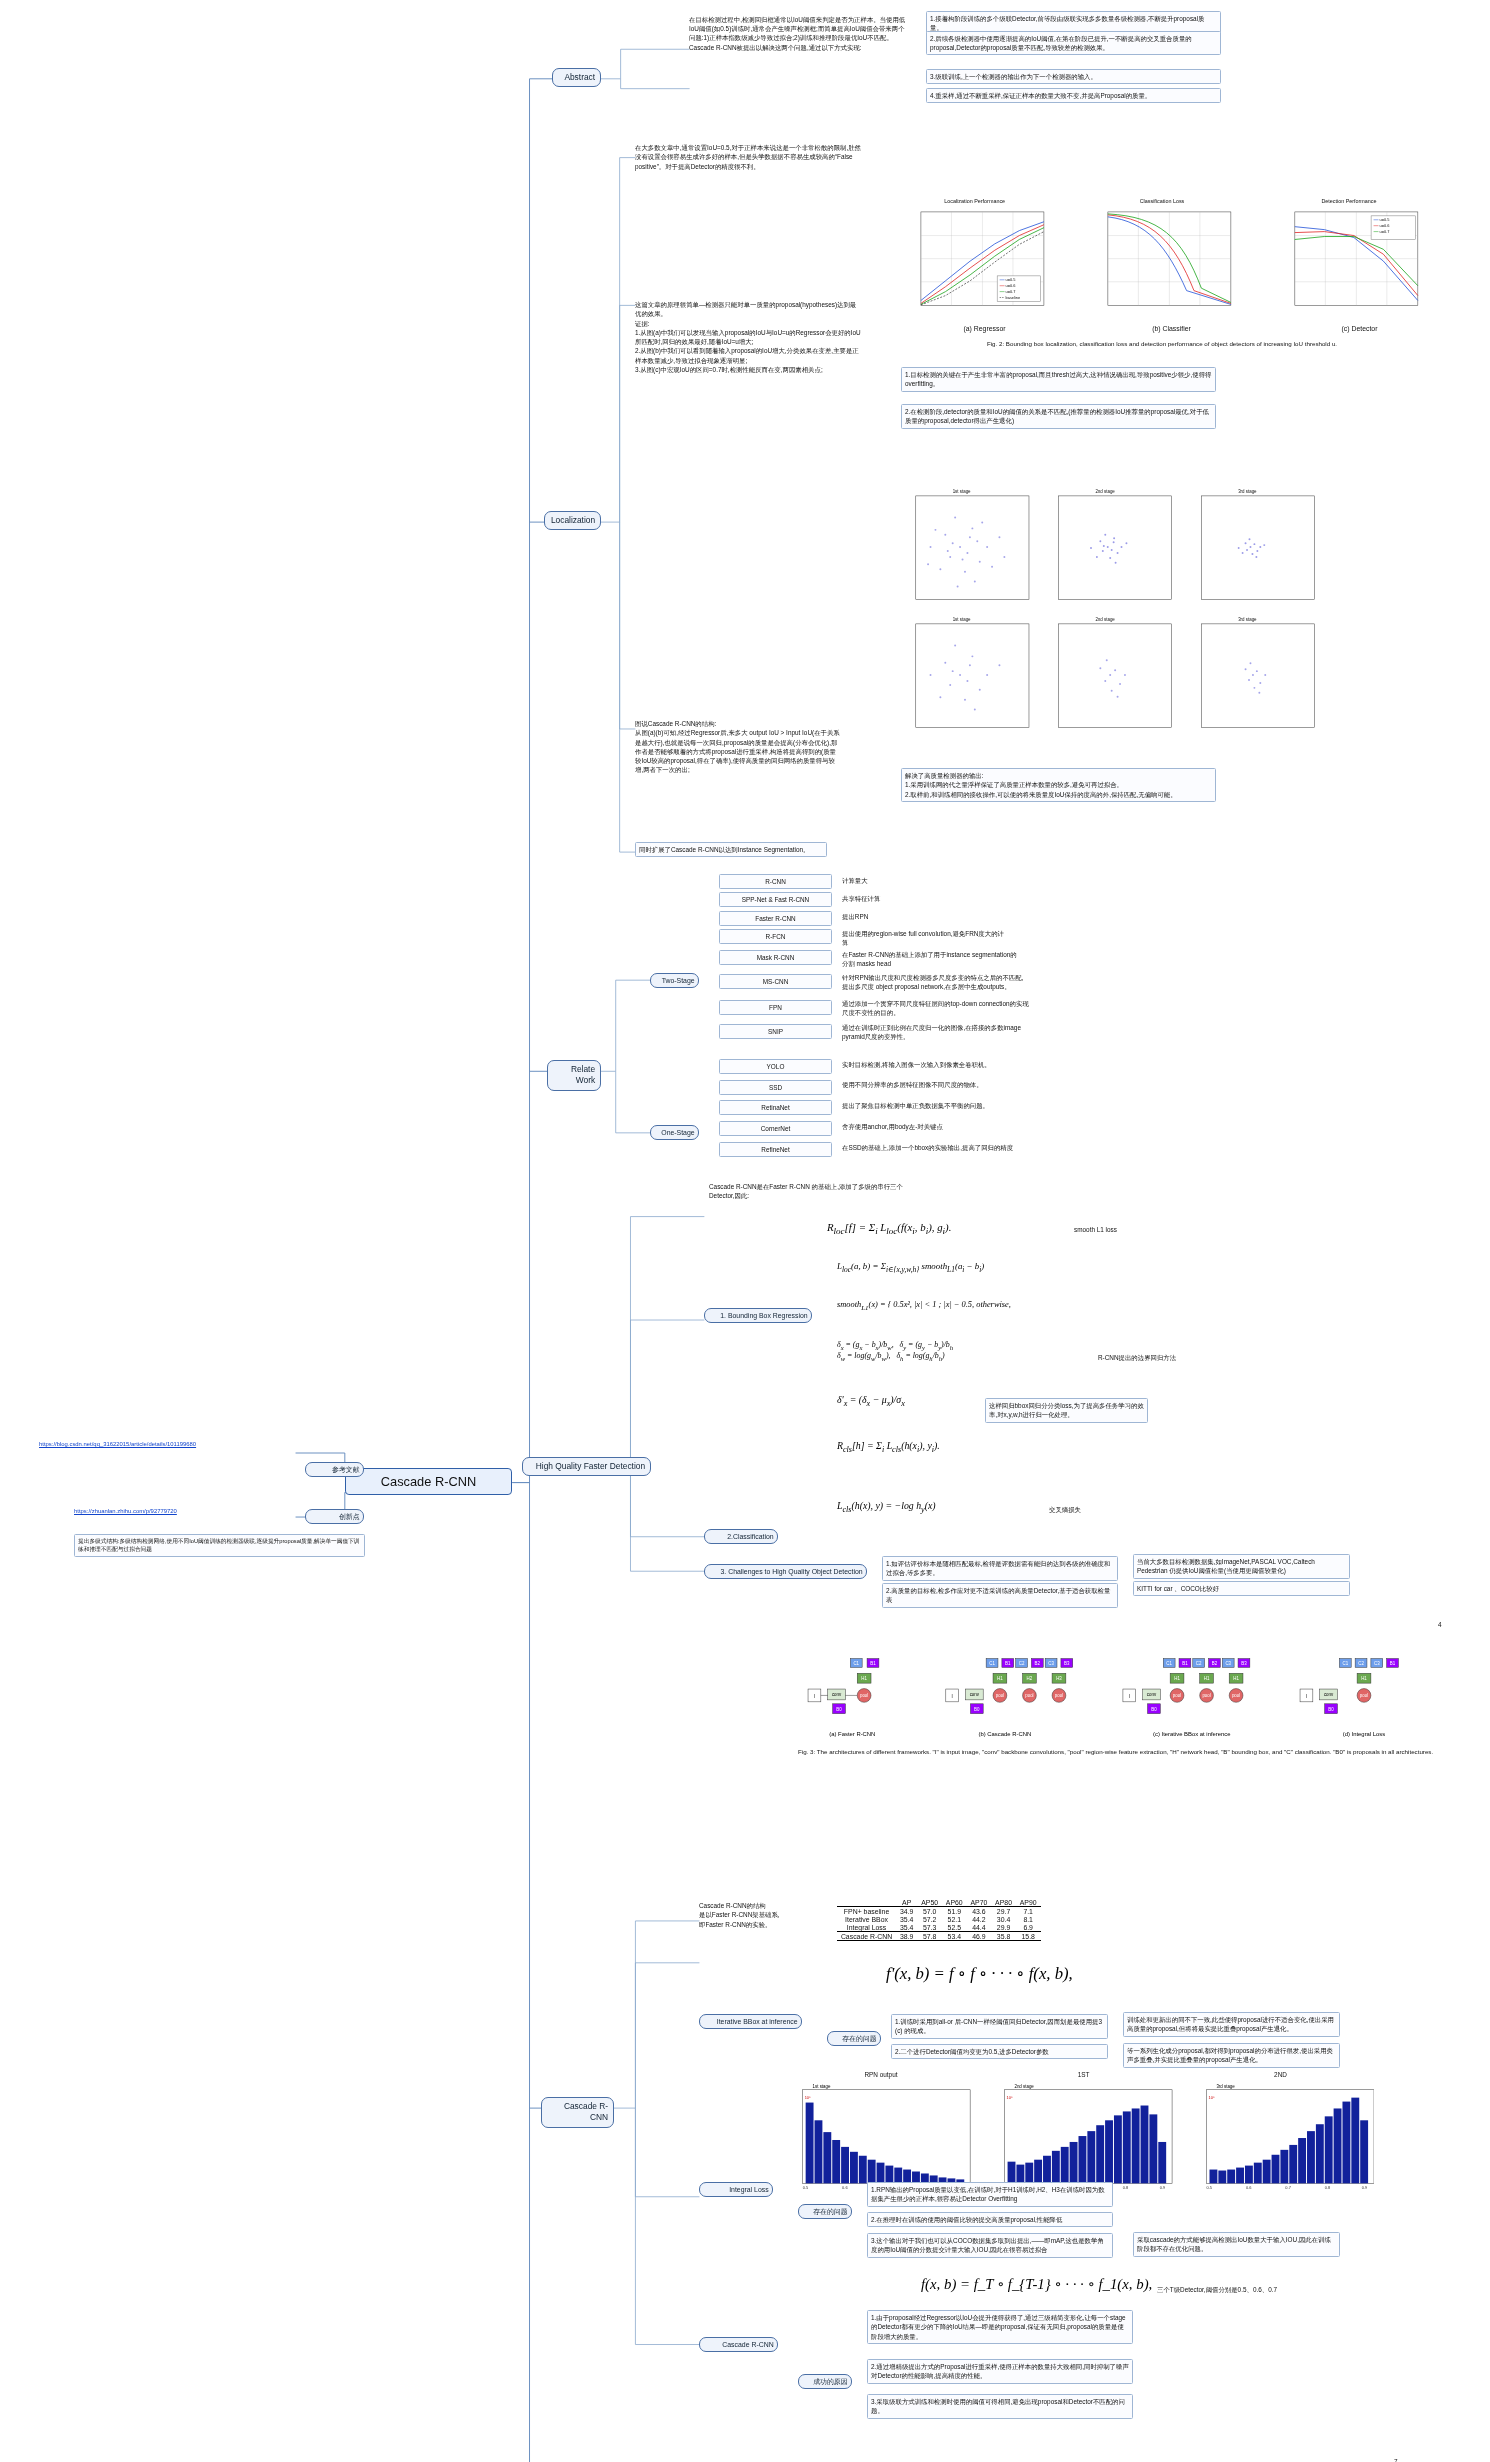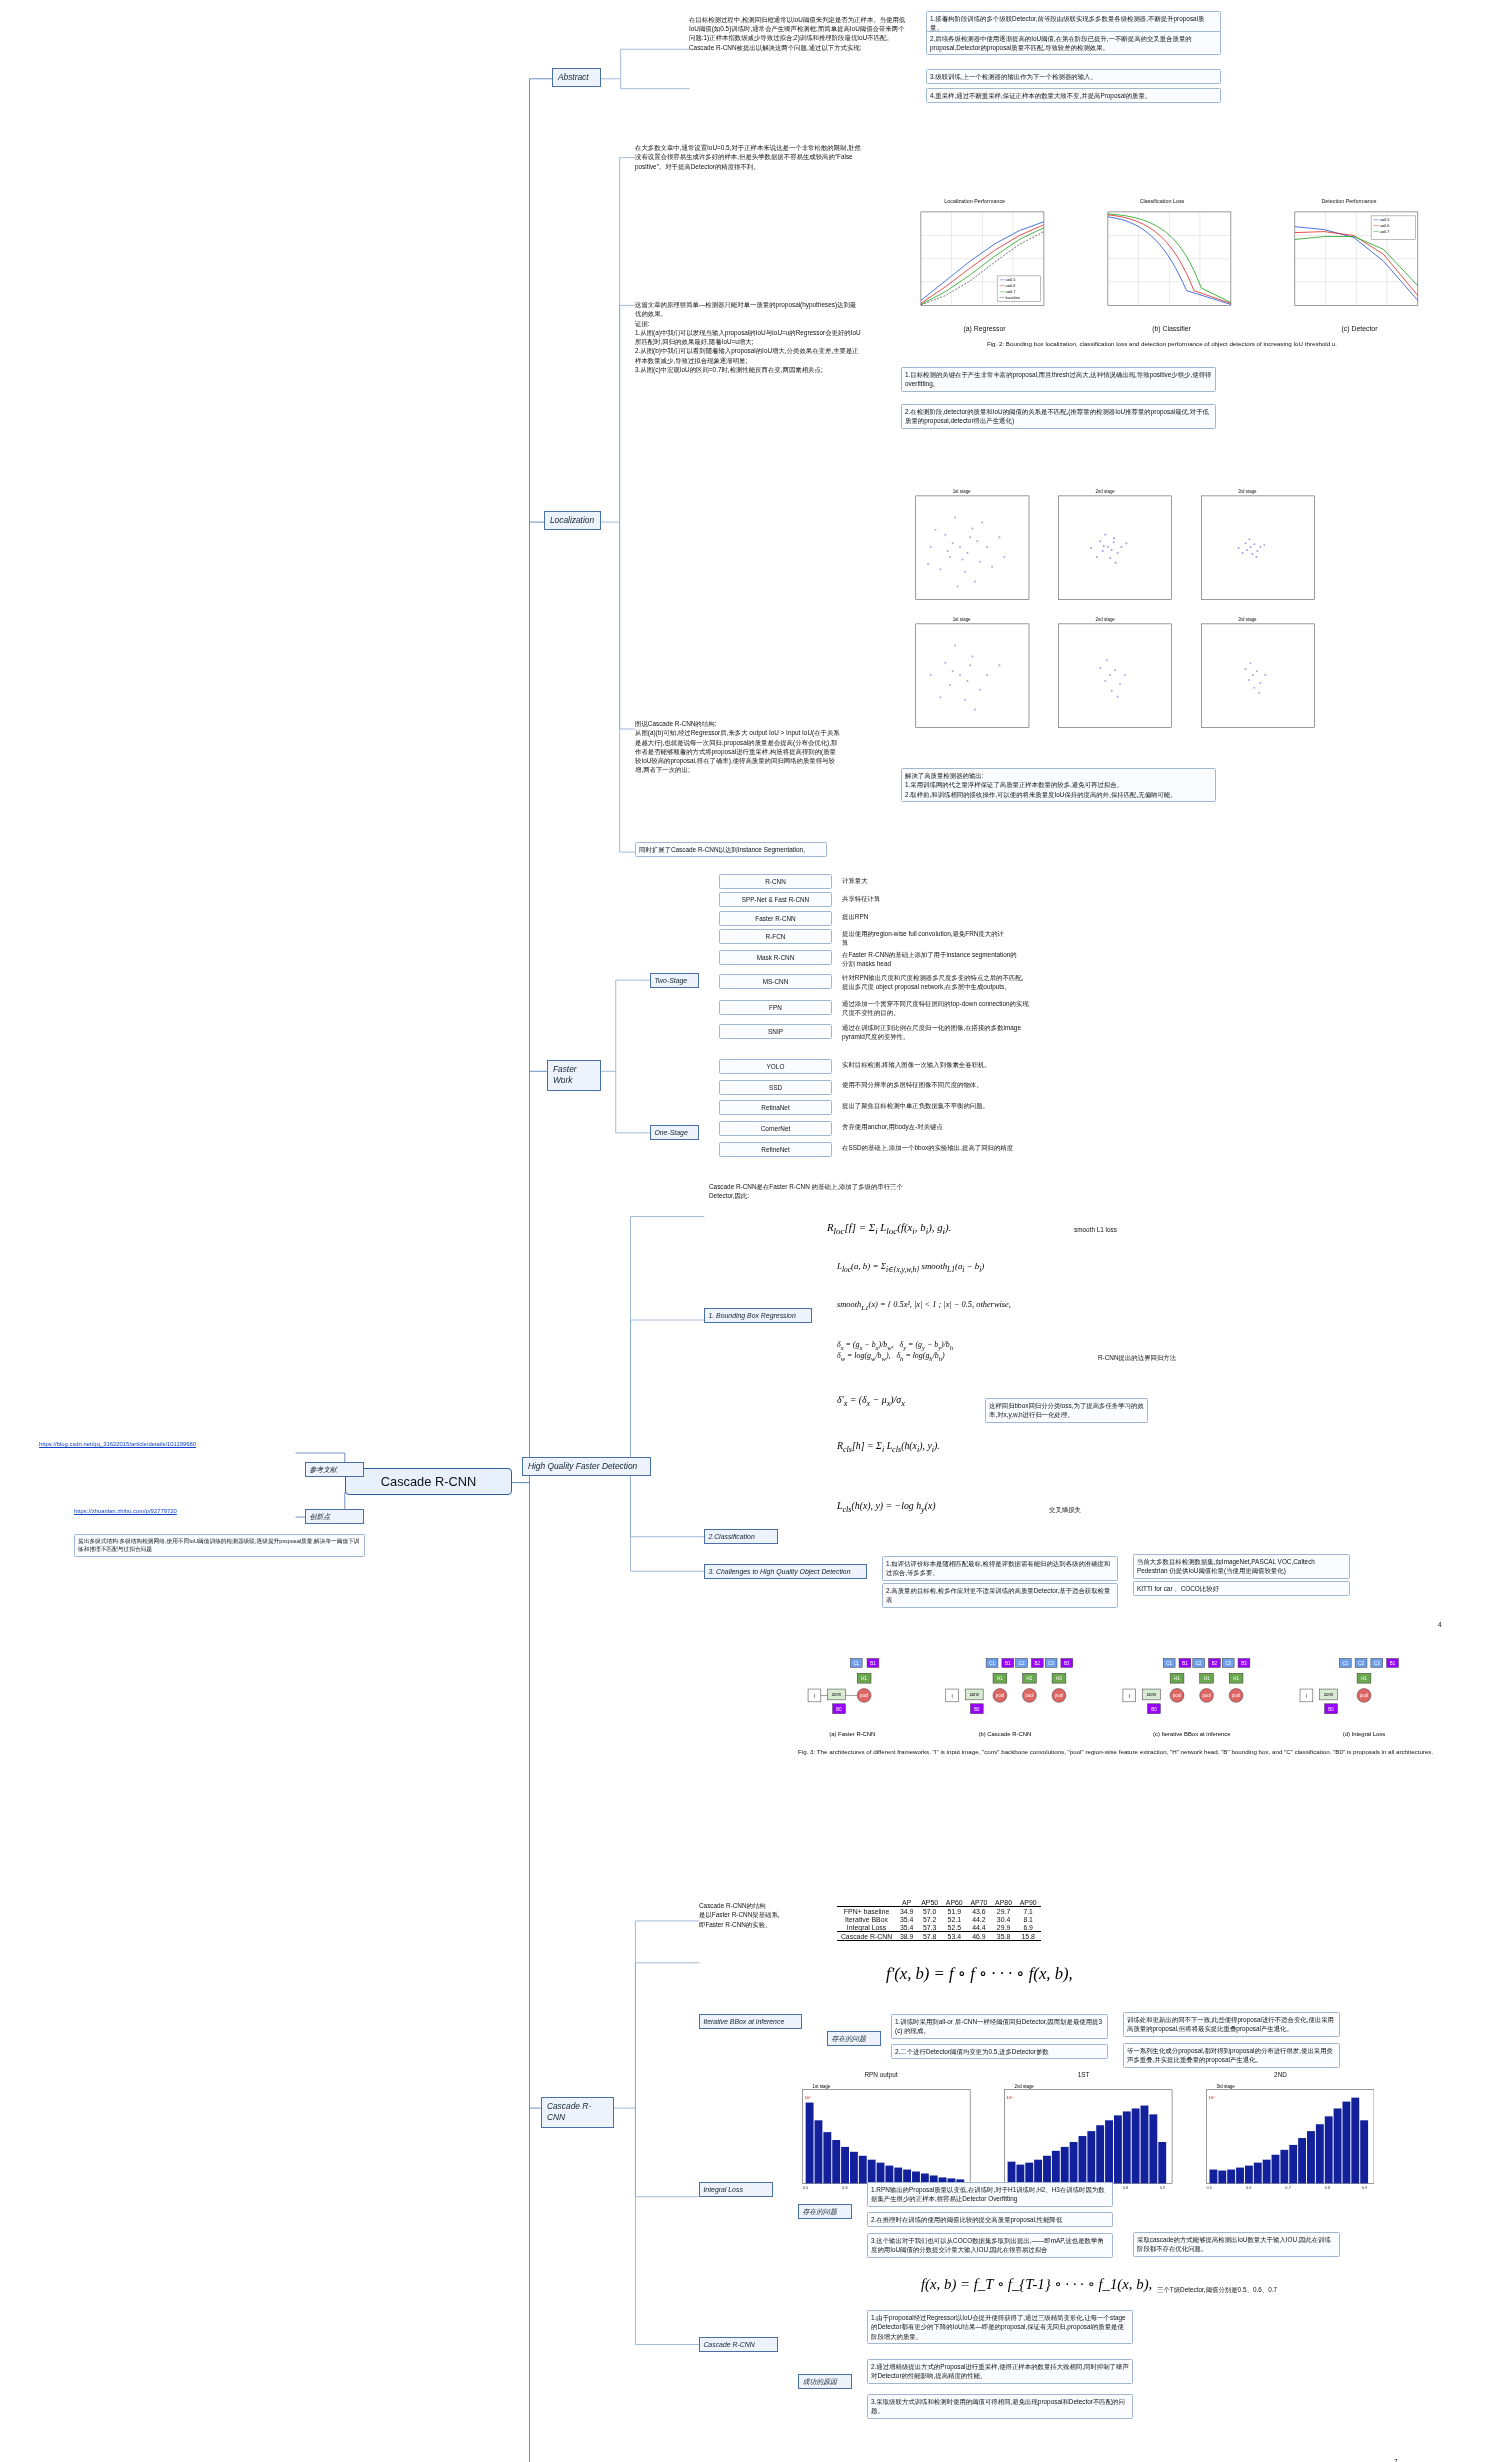--- a/index.html
+++ b/index.html
@@ -1,19 +1,19 @@
 <!DOCTYPE html>
 <html style="font-size:7.9px"><head>
 <meta charset="utf-8">
 <style>
   html,body{margin:0;padding:0;background:#ffffff;}
   body{width:1491px;height:2908px;position:relative;font-family:"Liberation Sans","DejaVu Sans",sans-serif;color:#111;overflow:hidden;}
   .node{position:absolute;box-sizing:border-box;}
-  .box{border:0.5px solid #4a6fa5;border-radius:0;background:#eef3fb;color:#123;
-       font-size:8.4px;line-height:1.35;padding:3px 4.9px;text-align:left;font-style:italic;}
+  .box{border:0.5px solid #4a6fa5;border-radius:7px;background:#eef3fb;color:#123;
+       font-size:8.4px;line-height:1.35;padding:3px 4.9px;text-align:right;}
   .box.small{font-size:6.9px;padding:2px 3.4px;}
   .txt{position:absolute;font-size:6.4px;line-height:1.45;color:#111;box-sizing:border-box;}
   .txtbox{border:0.5px solid #9fb6d4;background:#fbfcff;border-radius:1.5px;padding:2px 3px;}
   svg.wires{position:absolute;left:0;top:0;width:1491px;height:2908px;pointer-events:none;}
   .root{border:1px solid #2f5fa8;background:#e8f0fc;font-size:12.8px;padding:4.9px 7.9px;border-radius:3.9px;text-align:center;}
   .fig{position:absolute;box-sizing:border-box;}
   .figcap{position:absolute;font-size:6.9px;color:#111;text-align:center;}
   table.t{position:absolute;border-collapse:collapse;font-size:6.9px;background:#fff;}
   table.t td,table.t th{border:0;padding:0.5px 3.9px;text-align:center;font-weight:normal;}
   table.t tr.hd td{border-bottom:0.5px solid #000;}
@@ -72,21 +72,21 @@
 <div class="node root" style="left:345px;top:1468px;width:167px;">Cascade R-CNN</div>
 
 <div class="txt" style="left:39px;top:1440px;width:256px;font-size:5.9px;color:#1144cc;text-decoration:underline;">https://blog.csdn.net/qq_31622015/article/details/101199680</div>
 <div class="txt" style="left:74px;top:1507px;width:231px;font-size:5.9px;color:#1144cc;text-decoration:underline;">https://zhuanlan.zhihu.com/p/92779720</div>
 <div class="node box small" style="left:305px;top:1462px;width:59px;">参考文献</div>
 <div class="node box small" style="left:305px;top:1509px;width:59px;">创新点</div>
 <div class="txt txtbox" style="left:74px;top:1534px;width:291px;font-size:5.7px;">提出多级式结构:多级结构检测网络,使用不同IoU阈值训练的检测器级联,逐级提升proposal质量,解决单一阈值下训练和推理不匹配与过拟合问题</div>
 
 <div class="node box" style="left:552px;top:68px;width:49px;">Abstract</div>
 <div class="node box" style="left:544px;top:511px;width:57px;">Localization</div>
-<div class="node box" style="left:547px;top:1060px;width:54px;">Faster Work</div>
+<div class="node box" style="left:547px;top:1060px;width:54px;">Relate Work</div>
 <div class="node box" style="left:522px;top:1457px;width:129px;">High Quality Faster Detection</div>
 <div class="node box" style="left:541px;top:2097px;width:73px;">Cascade R-CNN</div>
 
 <div class="txt" style="left:689px;top:14.8px;width:217px;">在目标检测过程中,检测回归框通常以IoU阈值来判定是否为正样本。当使用低IoU阈值(如0.5)训练时,通常会产生噪声检测框;而简单提高IoU阈值会带来两个问题:1)正样本指数级减少导致过拟合;2)训练和推理阶段最优IoU不匹配。Cascade R-CNN被提出以解决这两个问题,通过以下方式实现:</div>
 <div class="txt txtbox" style="left:926px;top:10.8px;width:295px;">1.接着构阶段训练的多个级联Detector,前等段由级联实现多多数量各级检测器,不断提升proposal质量。</div>
 <div class="txt txtbox" style="left:926px;top:30.5px;width:295px;">2.后续各级检测器中使用逐渐提高的IoU阈值,在第在阶段已提升,一不断提高的交叉重合质量的proposal,Detector的proposal质量不匹配,导致较差的检测效果。</div>
 <div class="txt txtbox" style="left:926px;top:69px;width:295px;">3.级联训练,上一个检测器的输出作为下一个检测器的输入。</div>
 <div class="txt txtbox" style="left:926px;top:88px;width:295px;">4.重采样,通过不断重采样,保证正样本的数量大致不变,并提高Proposal的质量。</div>
 
 <div class="txt" style="left:635px;top:143px;width:227px;">在大多数文章中,通常设置IoU=0.5,对于正样本来说这是一个非常松散的限制,肚然没有设置会很容易生成许多好的样本,但是头学数据据不容易生成较高的“False positive”。对于提高Detector的精度很不利。</div>

